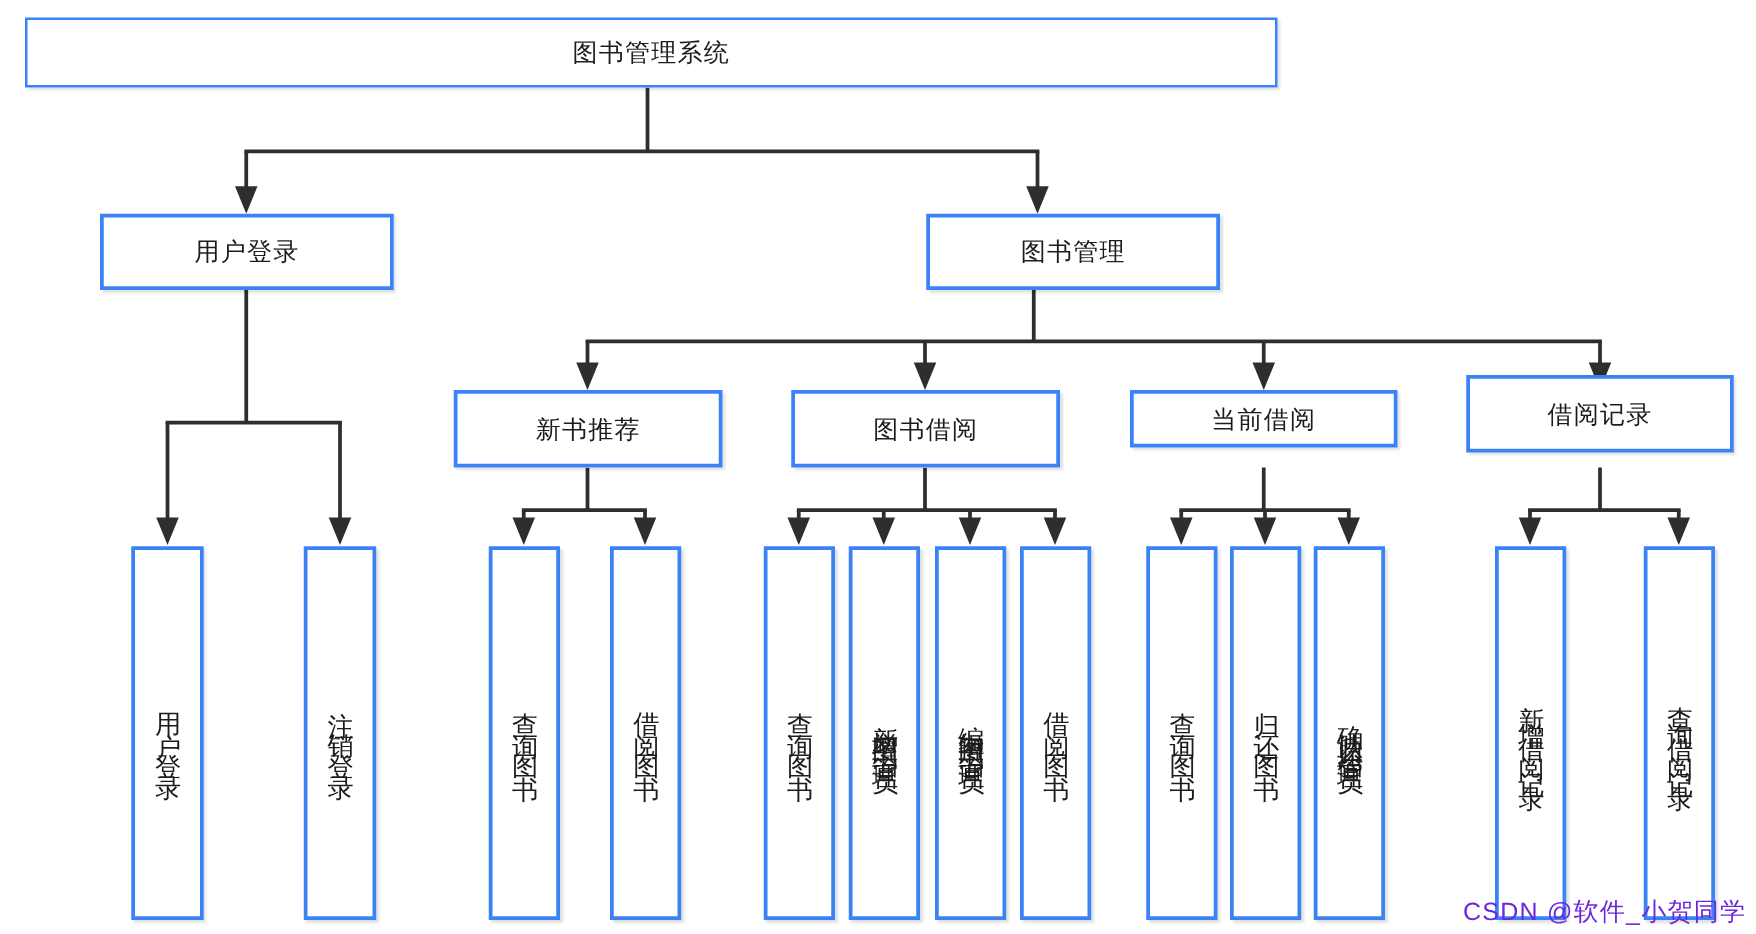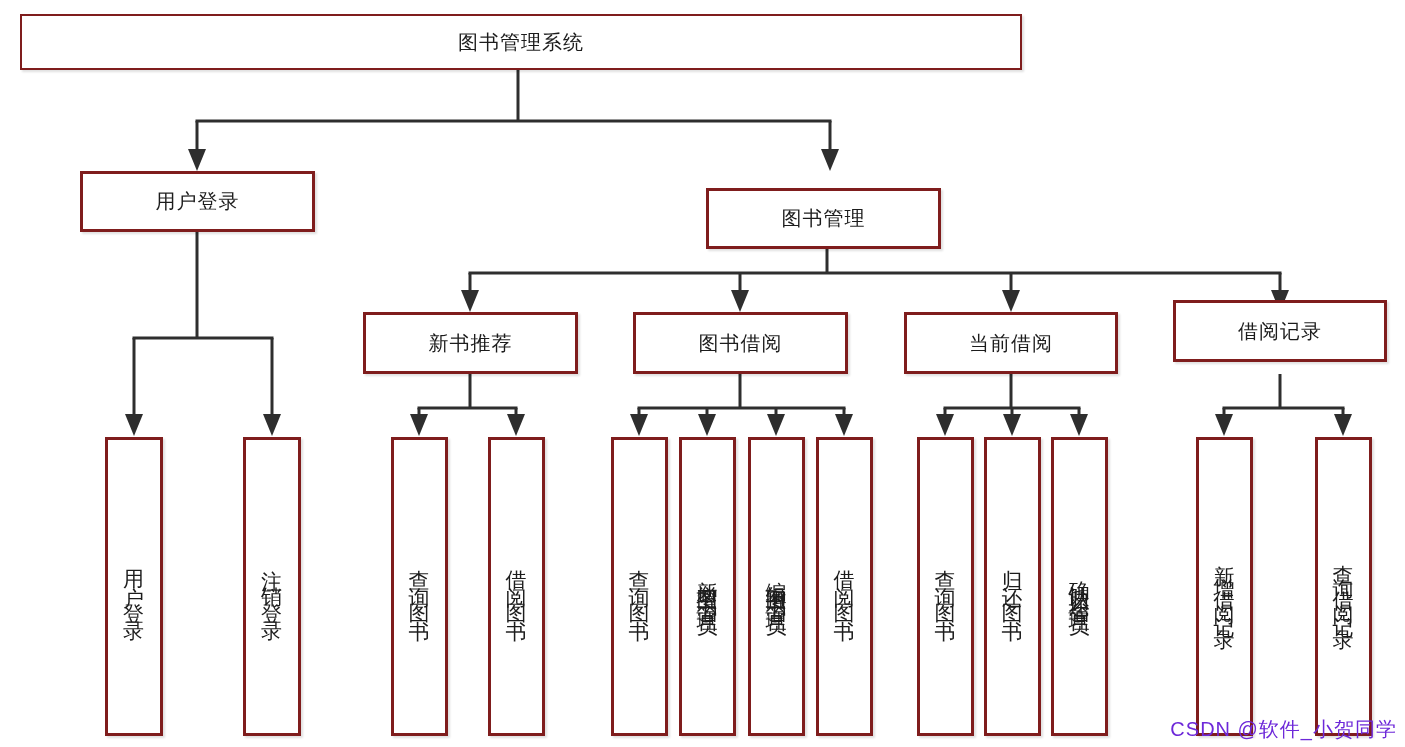--- a/index.html
+++ b/index.html
@@ -9,21 +9,21 @@
     background:#ffffff;
     font-family:"Liberation Sans","DejaVu Sans",sans-serif;
     color:#1c1c1c;
     overflow:hidden;
   }
   #connectors{position:absolute;left:0;top:0;width:1405px;height:747px;}
   .box{
     position:absolute;
     box-sizing:border-box;
     background:#ffffff;
-    border:3px solid #7f1d1d;
+    border:3px solid #3b82f6;
     display:flex;
     align-items:center;
     justify-content:center;
     box-shadow:2px 2px 2px rgba(0,0,0,0.12);
   }
   .lvl1{border-width:2px;font-size:20px;letter-spacing:1px;}
   .lvl2,.lvl3{font-size:20px;letter-spacing:1px;}
   .leaf{font-size:21px;}
   .v-label{
     writing-mode:vertical-rl;
@@ -109,25 +109,25 @@
     <path d="M1222.5 408 H1344.5"></path>
     <path d="M1224 408 V418"></path>
       <polygon points="1215,414 1233,414 1224,436"></polygon>
     <path d="M1343 408 V418"></path>
       <polygon points="1334,414 1352,414 1343,436"></polygon>
   </svg>
 
   <div class="box lvl1" style="left:20px;top:14px;width:1002px;height:56px;">图书管理系统</div>
 
   <div class="box lvl2" style="left:80px;top:171px;width:235px;height:61px;">用户登录</div>
-  <div class="box lvl2" style="left:706px;top:171px;width:235px;height:61px;margin-top:17px;">图书管理</div>
+  <div class="box lvl2" style="left:741px;top:171px;width:235px;height:61px;">图书管理</div>
 
   <div class="box lvl3" style="left:363px;top:312px;width:215px;height:62px;text-align:center;">新书推荐</div>
   <div class="box lvl3" style="left:633px;top:312px;width:215px;height:62px;">图书借阅</div>
-  <div class="box lvl3" style="left:904px;top:312px;width:214px;height:62px;">当前借阅</div>
+  <div class="box lvl3" style="left:904px;top:312px;width:214px;height:46px;">当前借阅</div>
   <div class="box lvl3" style="left:1173px;top:300px;width:214px;height:62px;">借阅记录</div>
 
   <div class="box leaf" style="left:105px;top:437px;width:58px;height:299px;">
     <span class="v-label sp4">用户登录</span>
   </div>
   <div class="box leaf" style="left:243px;top:437px;width:58px;height:299px;">
     <span class="v-label sp4">注销登录</span>
   </div>
 
   <div class="box leaf" style="left:391px;top:437px;width:57px;height:299px;">

